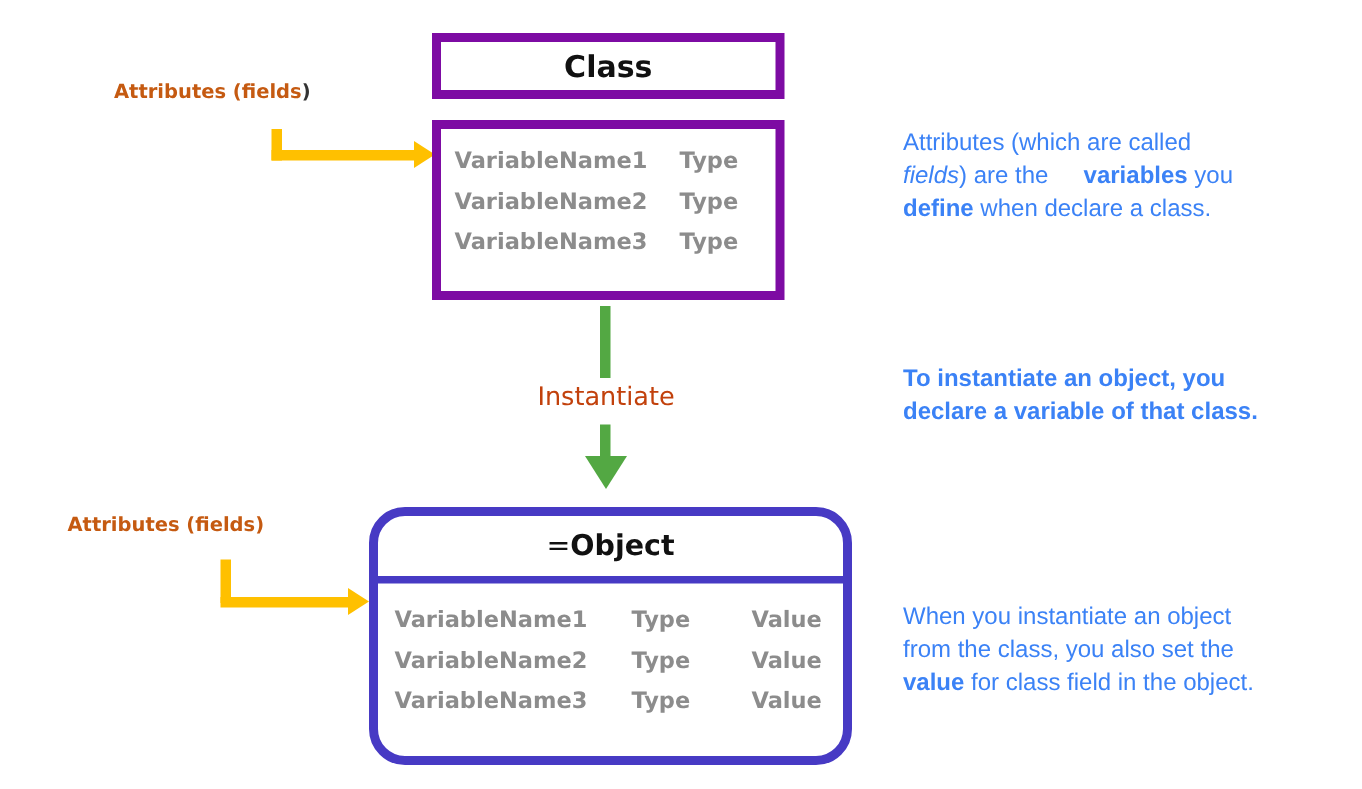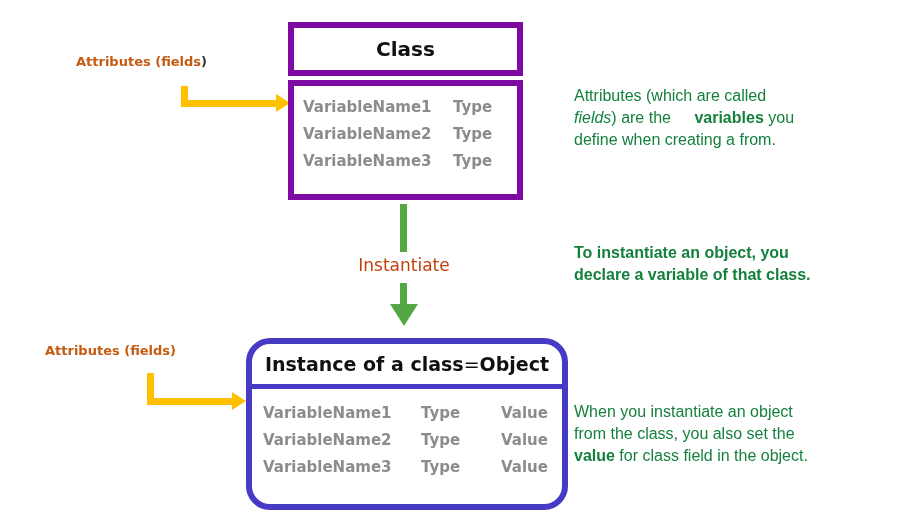--- a/index.html
+++ b/index.html
@@ -8,21 +8,21 @@
     width: 908px;
     height: 526px;
     background: #ffffff;
     font-family: "DejaVu Sans", sans-serif;
     overflow: hidden;
   }
 
   
   .classbox-header {
     position: absolute; left: 288px; top: 22px;
-    width: 235px; height: 54px;
+    width: 235px; height: 44px;
     border: 6px solid #7D0BA3; box-sizing: border-box;
     background: #fff;
     display: flex; align-items: center; justify-content: center;
     font-size: 20px; font-weight: bold; color: #111;
   }
   .classbox-body {
     position: absolute; left: 288px; top: 80px;
     width: 235px; height: 120px;
     border: 6px solid #7D0BA3; box-sizing: border-box;
     background: #fff; padding-top: 7px;
@@ -82,23 +82,23 @@
   .ya-top-head { left: 276px; top: 94px; }
   .ya-bot-head { left: 232px; top: 392px; }
 
   
   .lbl { position: absolute; font-size: 13px; font-weight: bold; white-space: nowrap; }
   .lbl-top { left: 76px; top: 54px; }
   .lbl-bot { left: 45px; top: 343px; }
 
   
   .note {
-    position: absolute; left: 574px; width: 280px;
+    position: absolute; left: 602px; width: 280px;
     font-family: "Liberation Sans", sans-serif;
-    font-size: 16px; line-height: 22px; color: #15803d;
+    font-size: 16px; line-height: 22px; color: #3b82f6;
   }
   .note-1 { top: 85px; }
   .note-2 { top: 242px; font-weight: bold; }
   .note-3 { top: 401px; }
 </style>
 </head>
 <body>
 
 <div class="canvas">
 
@@ -130,21 +130,20 @@
   <div class="g-seg2"></div>
   <div class="g-head"></div>
 
   <div class="lbl lbl-bot"><span style="color: rgb(197, 90, 17);">Attributes (fields)</span></div>
   <div class="ya ya-bot-v"></div>
   <div class="ya ya-bot-h"></div>
   <div class="ya-head ya-bot-head"></div>
 
   <div class="objbox">
     <div class="obj-title">
-        <span style="font-weight: 700;">Instance of a class </span>
         <span style="font-weight: 400;">= </span>
         <span style="font-weight: 700;">Object</span>
       </div>
     <div class="obj-body">
       <div class="orow">
         <span class="oname">VariableName1</span>
         <span class="otype">Type</span>
         <span class="ovalue">Value</span>
       </div>
       <div class="orow">
@@ -153,17 +152,17 @@
         <span class="ovalue">Value</span>
       </div>
       <div class="orow">
         <span class="oname">VariableName3</span>
         <span class="otype">Type</span>
         <span class="ovalue">Value</span>
       </div>
     </div>
   </div>
 
-  <div class="note note-1"><span>Attributes (which are called</span><br><span style="font-style: italic;">fields</span><span>) are the </span><span style="font-weight: 700; margin-left: 19px;">variables</span><span> you</span><br><span style="font-weight: 400; margin-top: 48px;">define</span><span> when creating a from.</span></div>
+  <div class="note note-1"><span>Attributes (which are called</span><br><span style="font-style: italic;">fields</span><span>) are the </span><span style="font-weight: 700; margin-left: 19px;">variables</span><span> you</span><br><span style="font-weight: 700; margin-top: 48px;">define</span><span> when declare a class.</span></div>
   <div class="note note-2"><span>To instantiate an object, you</span><br><span>declare a variable of that class.</span></div>
   <div class="note note-3"><span>When you instantiate an object</span><br><span>from the class, you also set the</span><br><span style="font-weight: 700;">value</span><span> for class field in the object.</span></div>
 
 </div>
 
 </body></html>

